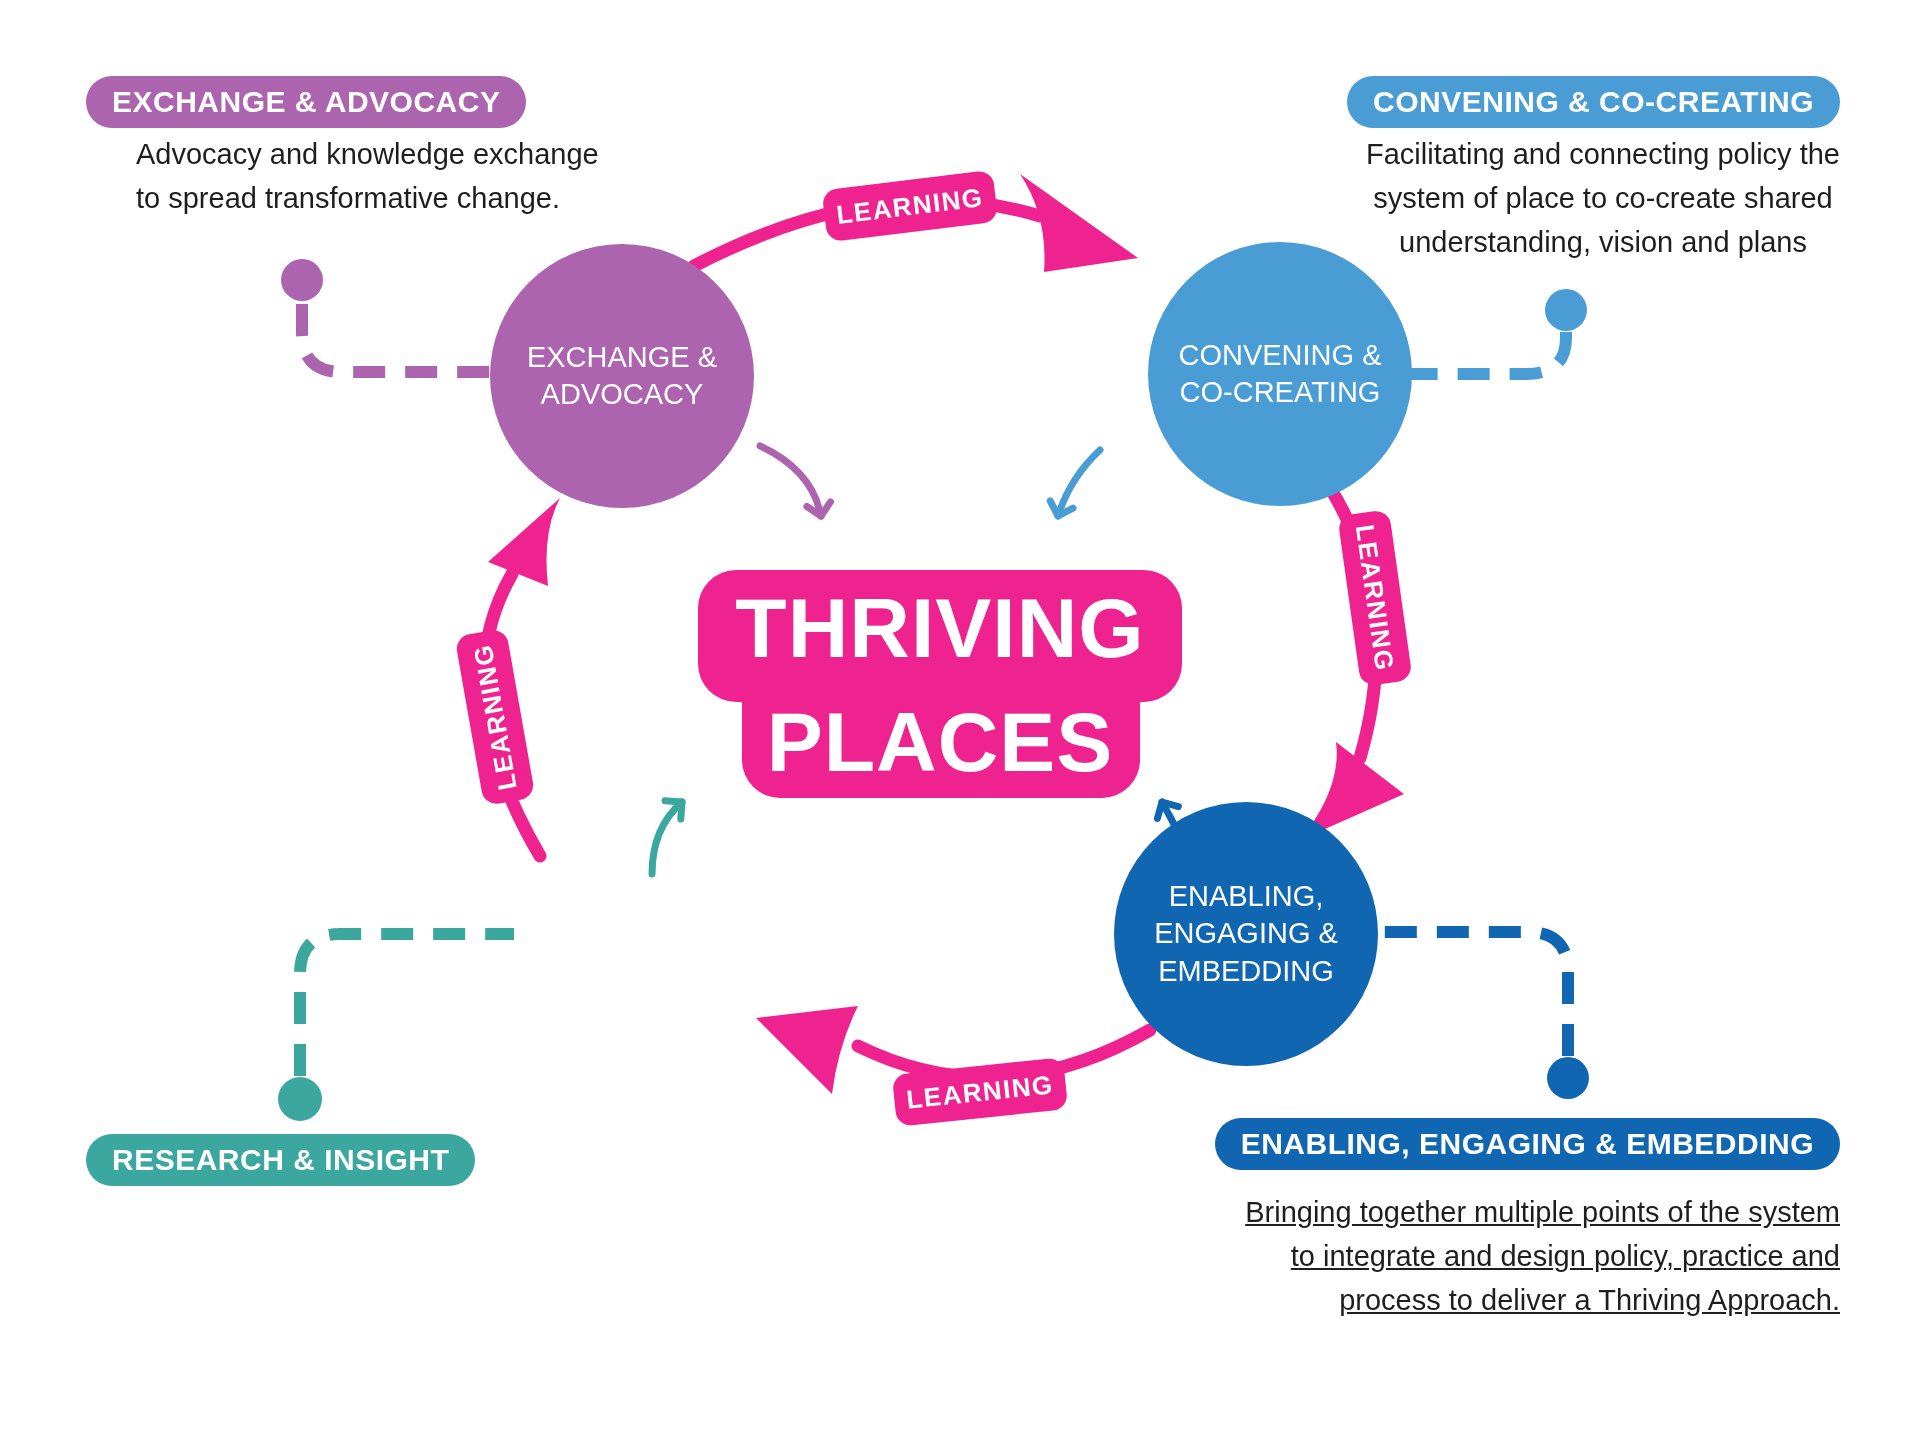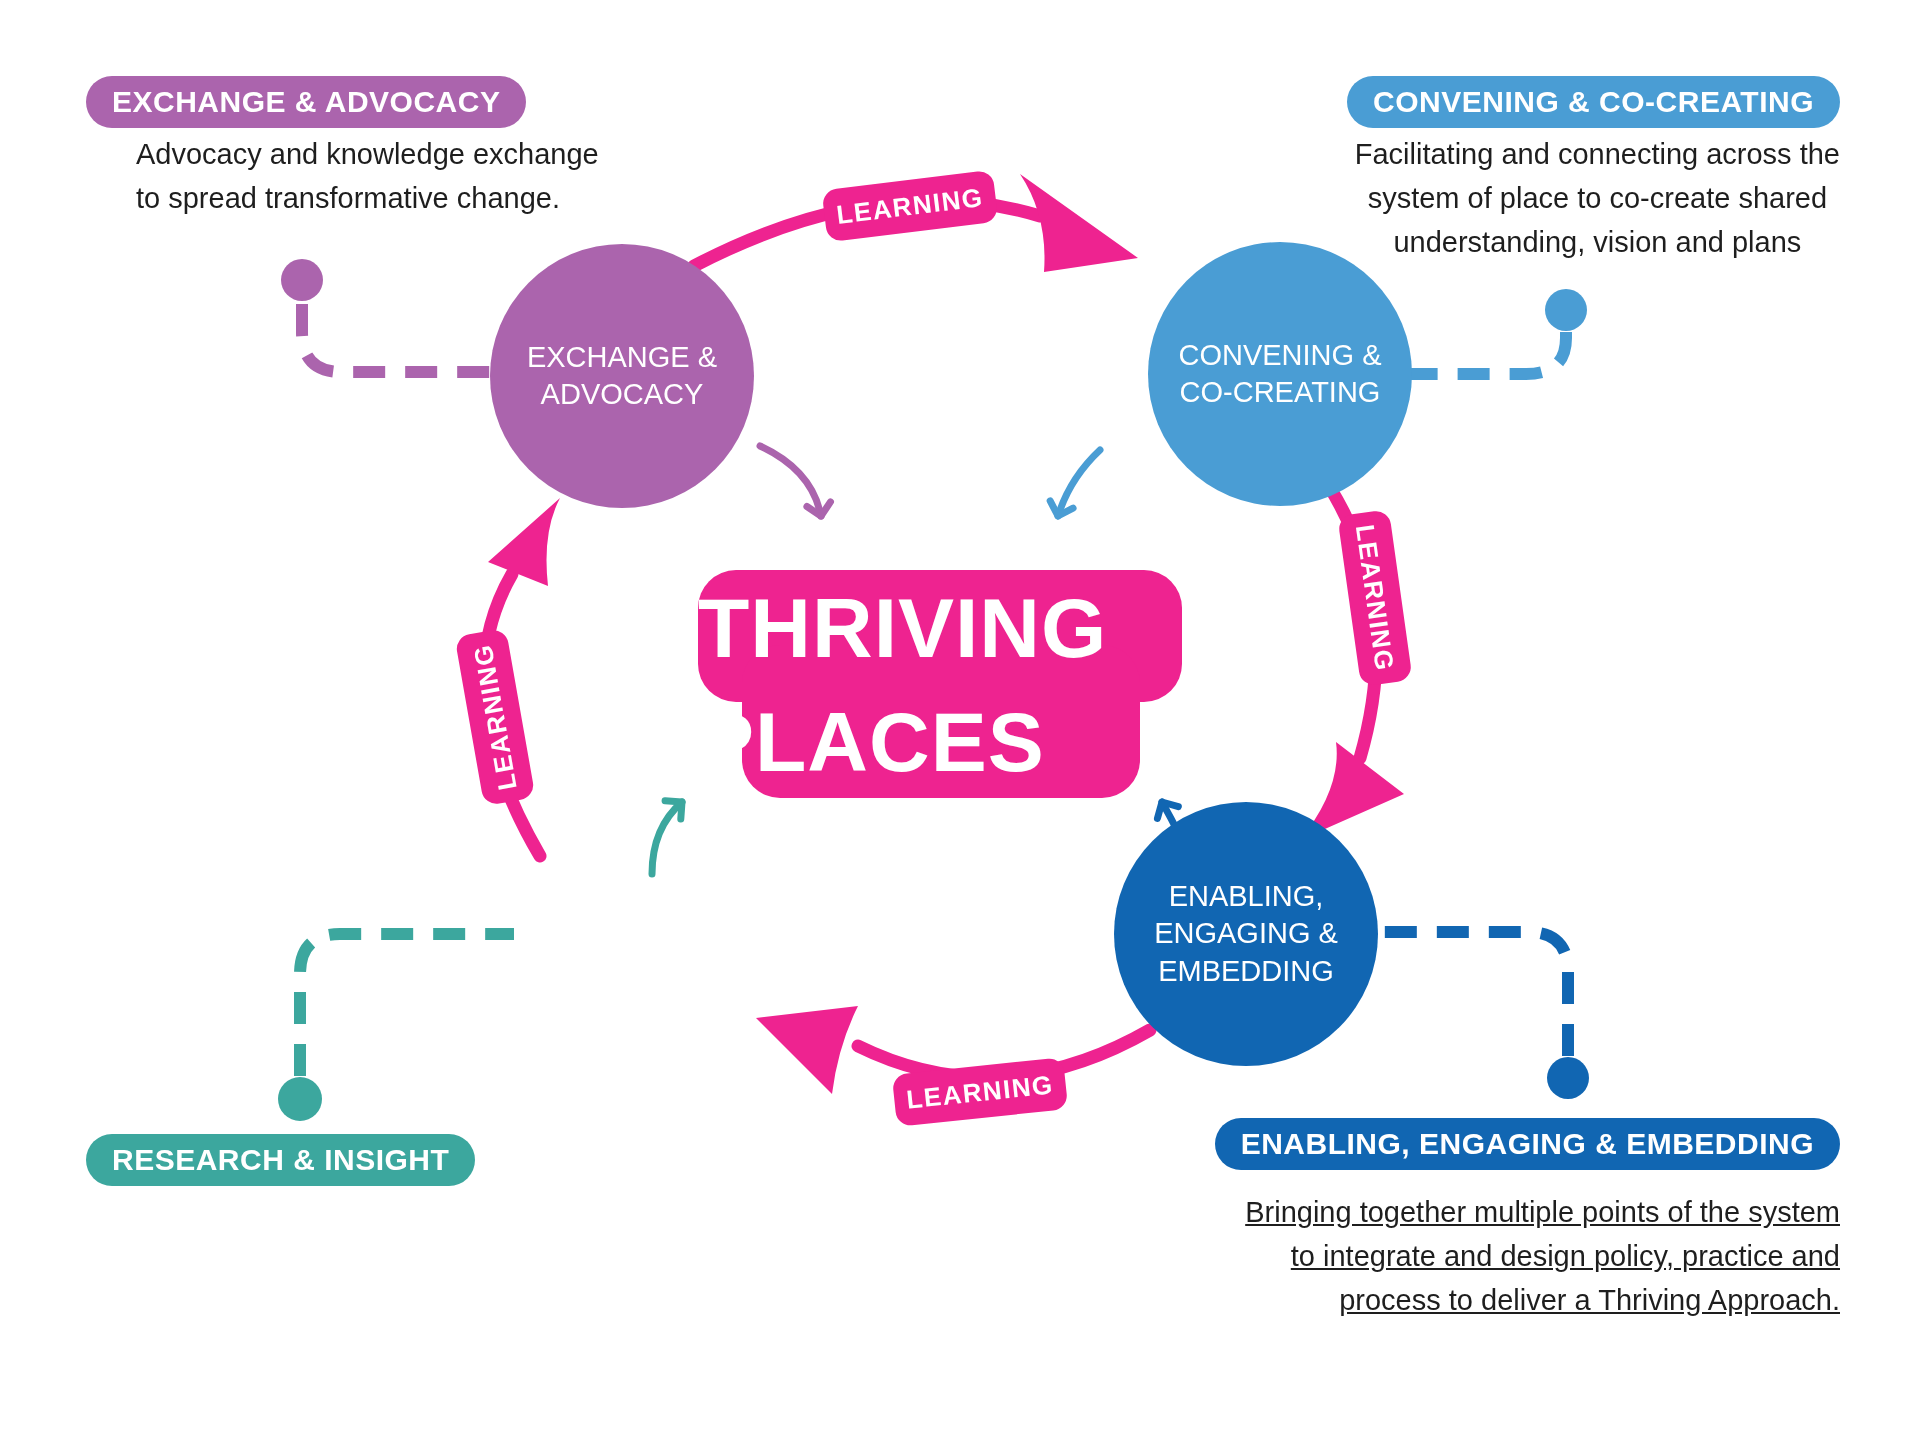--- a/index.html
+++ b/index.html
@@ -40,21 +40,21 @@
     text-align:center; white-space:pre-line;
   }
   .node.purple{background:var(--purple,#AB64AD);}
   .node.blue{background:var(--blue,#4A9DD4);}
   .node.teal{background:var(--teal,#3CA79E);}
   .node.darkblue{background:var(--darkblue,#1166B2);}
 
   
   .tp-rect{background:var(--pink,#EE2390); border-radius:38px;}
   .tp-text{
-    width:484px; text-align:left; color:#fff; font-weight:bold;
+    width:484px; text-align:center; color:#fff; font-weight:bold;
     font-size:84px; letter-spacing:1px; line-height:1.0;
   }
 
   
   .learn{
     position:absolute; width:172px; height:52px; border-radius:15px;
     background:var(--pink,#EE2390); color:#fff; font-weight:bold; font-size:26px;
     letter-spacing:1.5px; display:flex; align-items:center; justify-content:center;
   }
 </style>
@@ -140,21 +140,21 @@
 
   <div class="abs" style="left:86px; top:76px;">
     <span class="pill purple">EXCHANGE &amp; ADVOCACY</span>
   </div>
   <div class="abs desc" style="left:95px; top:132px;">Advocacy and knowledge exchange
 to spread transformative change.</div>
 
   <div class="abs" style="right:80px; top:76px;">
     <span class="pill blue">CONVENING &amp; CO-CREATING</span>
   </div>
-  <div class="abs desc centerright" style="right:80px; top:132px;">Facilitating and connecting across the
+  <div class="abs desc centerright" style="right:80px; top:132px;">Facilitating and connecting policy the
 system of place to co-create shared
 understanding, vision and plans</div>
 
   <div class="abs" style="left:86px; top:1134px;">
     <span class="pill teal">RESEARCH &amp; INSIGHT</span>
   </div>
 
   <div class="abs" style="right:80px; top:1118px;">
     <span class="pill darkblue">ENABLING, ENGAGING &amp; EMBEDDING</span>
   </div>

